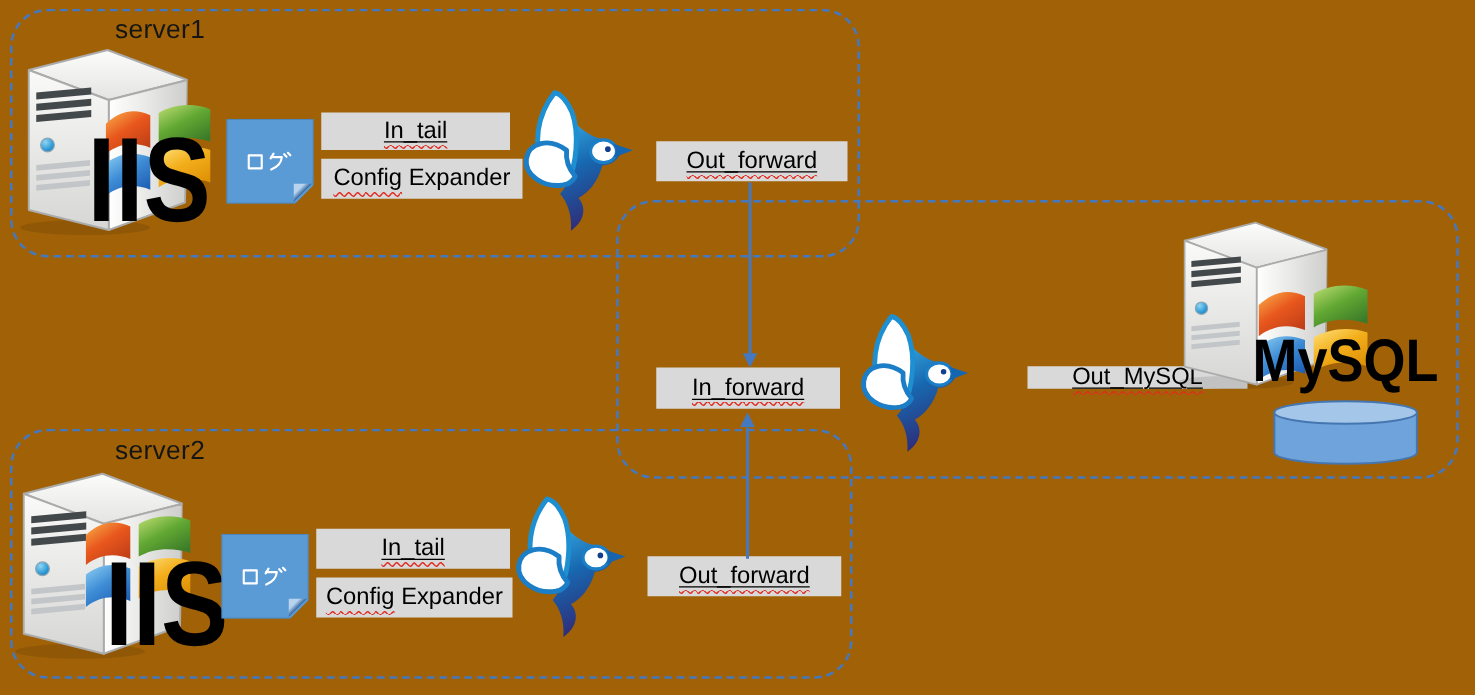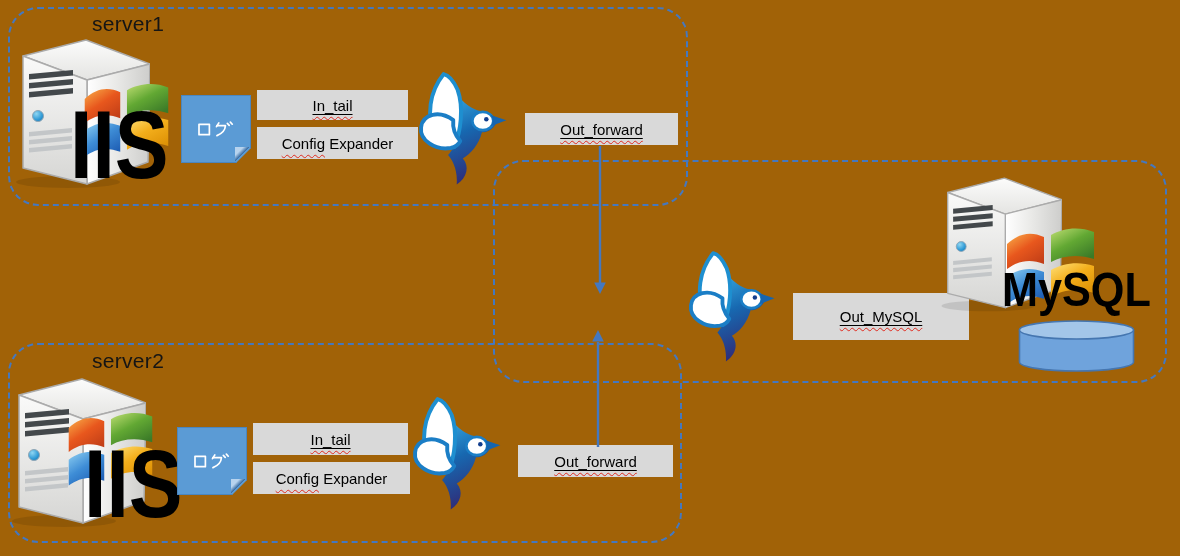--- a/index.html
+++ b/index.html
@@ -12,21 +12,21 @@
   .g3{left:493px;top:160px;width:670px;height:219px;}
   .gtitle{position:absolute;font-size:21px;color:#151515;letter-spacing:0.3px;}
   .t1{left:92px;top:12px;}
   .t2{left:92px;top:349px;}
   .bigapp{position:absolute;font-weight:700;color:#000;line-height:1;white-space:nowrap;}
   .iis{font-size:96px;transform:scaleX(0.84);transform-origin:0 0;}
   .iis1{left:70px;top:97px;}
   .iis2{left:84px;top:436px;}
   .mysql{left:1002px;top:266px;font-size:48px;transform:scaleX(0.9);transform-origin:0 0;}
   .plabel{position:absolute;background:#D9D9D9;display:flex;align-items:center;justify-content:center;
-          font-size:15px;color:#000;white-space:pre;}
+          font-size:19px;color:#000;white-space:pre;}
   .u .utext{text-decoration:underline;text-decoration-color:#000;text-decoration-thickness:1.2px;text-underline-offset:3px;}
   .wavy{text-decoration:underline wavy #E02B20;text-decoration-thickness:1px;text-underline-offset:5px;}
   .u .utext .wavy{text-decoration:underline wavy #E02B20;text-decoration-thickness:1px;text-underline-offset:5px;}
   .note{position:absolute;width:70px;height:68px;background:#5B9BD5;
         clip-path:polygon(0 0,100% 0,100% calc(100% - 15px),calc(100% - 15px) 100%,0 0,0 100%,calc(100% - 15px) 100%,0 100%);
         border:1px solid #4A86C0;box-sizing:border-box;
         display:flex;align-items:center;justify-content:center;}
   .note{clip-path:polygon(0 0,100% 0,100% calc(100% - 15px),calc(100% - 15px) 100%,0 100%);}
   .note::after{content:"";position:absolute;right:0;bottom:0;width:15px;height:15px;
         background:linear-gradient(135deg,#B7D3EE 28%,#3A6EA5 47%,rgba(0,0,0,0) 50%);}
@@ -128,21 +128,21 @@
     </defs>
   </svg>
 
   <div class="group g1"></div>
   <div class="group g2"></div>
   <div class="group g3"></div>
 
   <div class="gtitle t1">server1</div>
   <div class="gtitle t2">server2</div>
 
-  <div class="plabel u" style="left:793px;top:293px;width:176px;height:47px;">
+  <div class="plabel u" style="left:822px;top:293px;width:176px;height:18px;">
     <span class="utext"><span class="wavy">Out_MySQL</span></span>
   </div>
 
   <svg class="abs" style="left:10px;top:32px;width:140px;height:158px;">
       <use href="#sym-tower"></use>
     </svg>
   <svg class="abs" style="left:6px;top:371px;width:140px;height:158px;">
       <use href="#sym-tower"></use>
     </svg>
   <svg class="abs" style="left:936px;top:163px;width:126px;height:158px;">
@@ -194,20 +194,23 @@
   <div class="plabel u" style="left:253px;top:423px;width:155px;height:32px;">
     <span class="utext"><span class="wavy">In_tail</span></span>
   </div>
   <div class="plabel" style="left:253px;top:462px;width:157px;height:32px;">
     <span><span class="wavy">Config</span><span> Expander</span></span>
   </div>
   <div class="plabel u" style="left:518px;top:445px;width:155px;height:32px;">
     <span class="utext"><span class="wavy">Out_forward</span></span>
   </div>
 
+  <div class="plabel u" style="left:525px;top:294px;width:147px;height:33px;">
+    <span class="utext"><span class="wavy">In_forward</span></span>
+  </div>
 
   <svg class="abs" style="left:415px;top:56px;width:100px;height:144px;">
       <use href="#sym-bird"></use>
     </svg>
   <svg class="abs" style="left:685px;top:238px;width:98px;height:136px;">
       <use href="#sym-bird"></use>
     </svg>
   <svg class="abs" style="left:409px;top:388px;width:100px;height:130px;">
       <use href="#sym-bird"></use>
     </svg>

